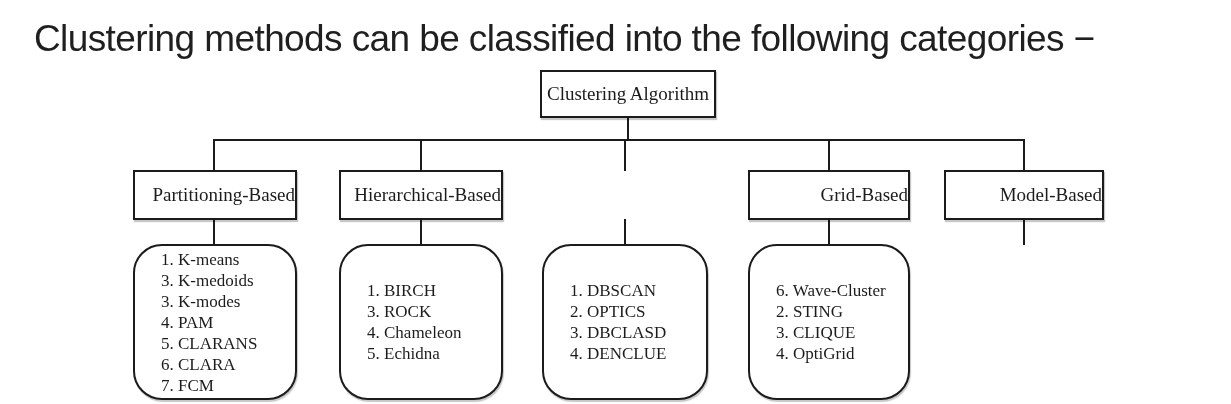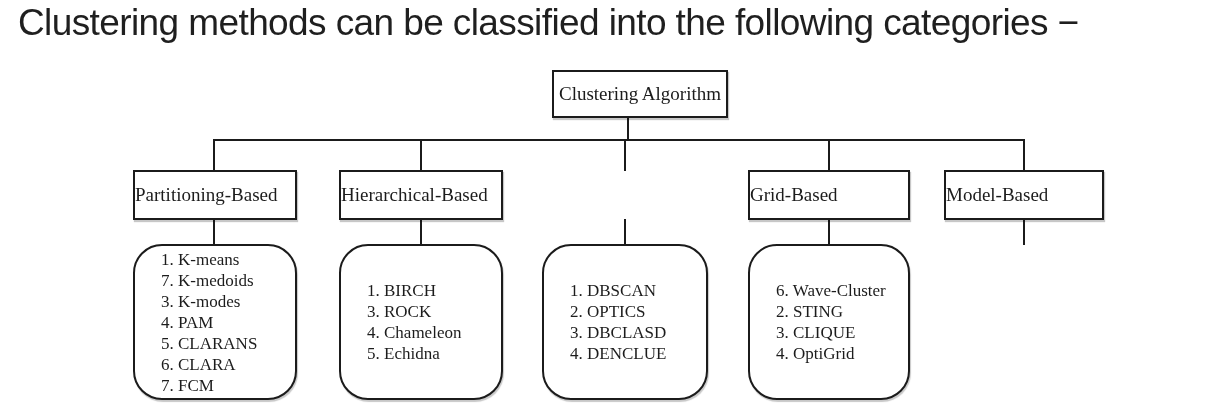--- a/index.html
+++ b/index.html
@@ -8,21 +8,21 @@
     width: 1231px;
     height: 404px;
     background: #ffffff;
     overflow: hidden;
     font-family: "Liberation Sans", "DejaVu Sans", sans-serif;
   }
   .title {
     position: absolute;
     left: 18px;
     top: 2px;
-    margin: 0;
+    margin: 16px;
     font-size: 37px;
     font-weight: 400;
     letter-spacing: -0.6px;
     color: #1f1f1f;
     white-space: nowrap;
     font-family: "Liberation Sans", "DejaVu Sans", sans-serif;
   }
   .diagram {
     position: absolute;
     inset: 0;
@@ -30,27 +30,27 @@
     color: #1c1c1c;
   }
   .box {
     position: absolute;
     box-sizing: border-box;
     background: #ffffff;
     border: 2px solid #1b1b1b;
     box-shadow: 1px 2px 1px rgba(0,0,0,0.22);
   }
   .root {
-    left: 552px; top: 70px; width: 176px; height: 48px;
+    left: 540px; top: 70px; width: 176px; height: 48px;
     display: flex; align-items: center; justify-content: center;
     font-size: 19px;
   }
   .cat {
     top: 170px; height: 50px;
-    display: flex; align-items: center; justify-content: flex-start;
+    display: flex; align-items: center; justify-content: flex-end;
     font-size: 19px;
     white-space: nowrap;
   }
   .list {
     top: 244px; height: 156px;
     display: flex; flex-direction: column; justify-content: center;
     padding-left: 26px;
     border-radius: 29px;
   }
   .li {
@@ -108,21 +108,21 @@
     </div>
     <div class="box cat c4">
       <span>Grid-Based</span>
     </div>
     <div class="box cat c5">
       <span>Model-Based</span>
     </div>
 
     <div class="box list c1">
       <div class="li">1. K-means</div>
-      <div class="li">7. K-medoids</div>
+      <div class="li">3. K-medoids</div>
       <div class="li">3. K-modes</div>
       <div class="li">4. PAM</div>
       <div class="li">5. CLARANS</div>
       <div class="li">6. CLARA</div>
       <div class="li">7. FCM</div>
     </div>
 
     <div class="box list c2">
       <div class="li">1. BIRCH</div>
       <div class="li">3. ROCK</div>

